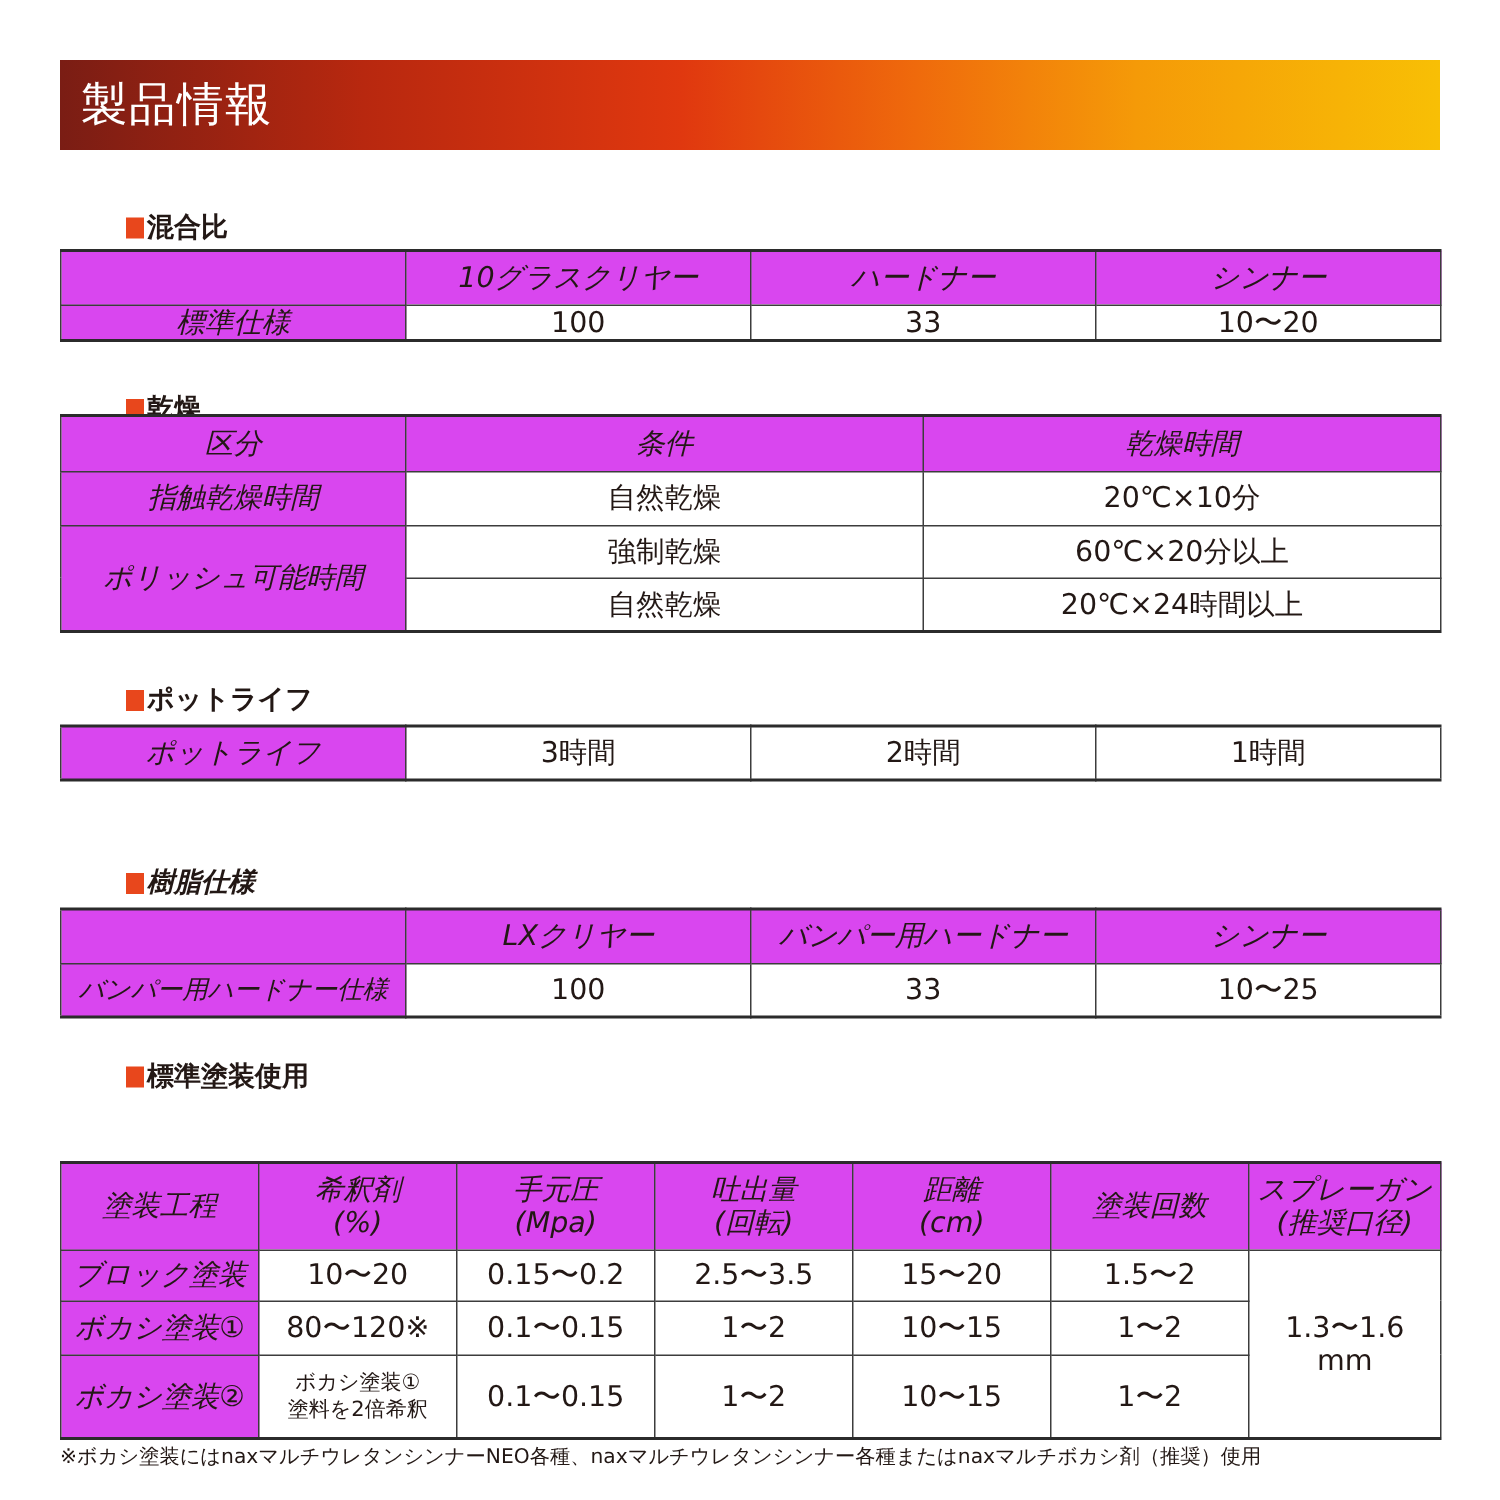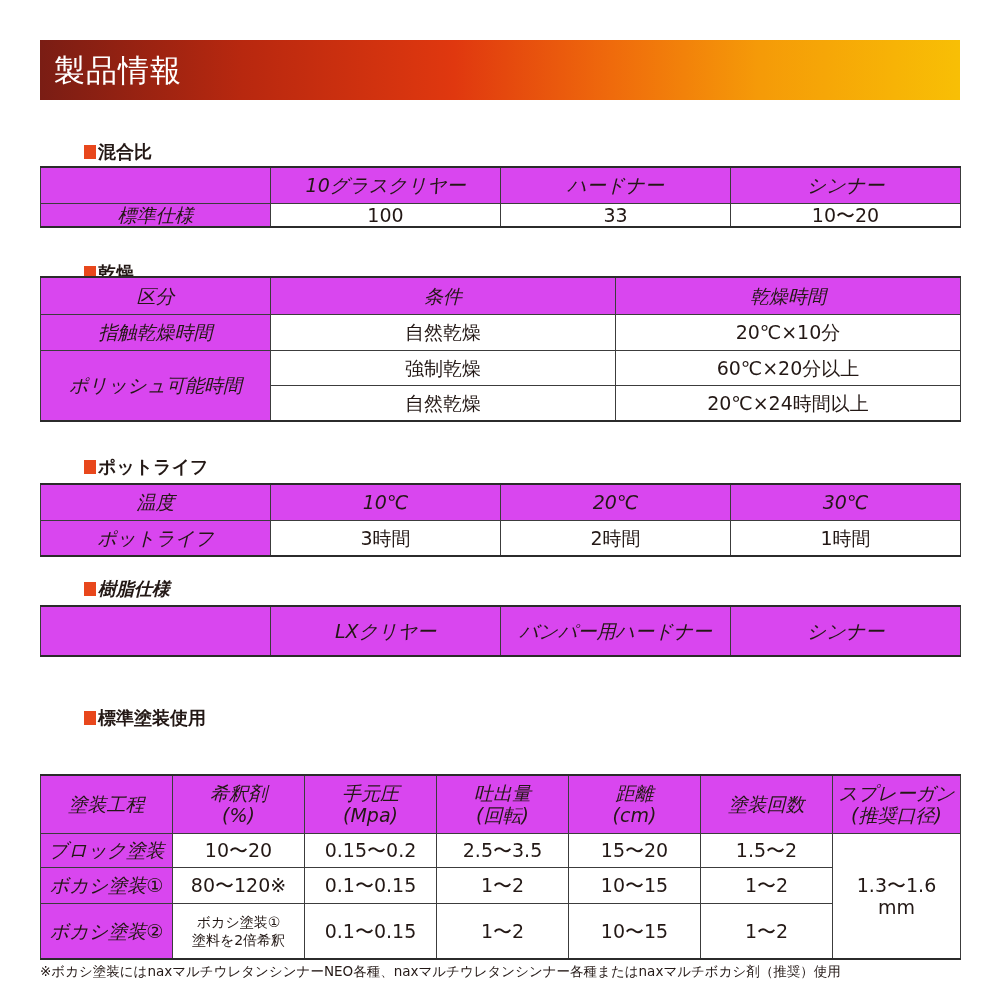--- a/index.html
+++ b/index.html
@@ -93,26 +93,20 @@
   <span>ポットライフ</span>
 </div>
 <table class="t" style="top:483px;">
   <colgroup>
       <col style="width:230px">
       <col style="width:230px">
       <col style="width:230px">
       <col style="width:230px">
     </colgroup>
   <tbody>
-      <tr style="height:36px">
-    <td class="h">温度</td>
-    <td class="h">10℃</td>
-    <td class="h">20℃</td>
-    <td class="h">30℃</td>
-  </tr>
   <tr style="height:36px">
     <td class="h">ポットライフ</td>
     <td class="w">3時間</td>
     <td class="w">2時間</td>
     <td class="w">1時間</td>
   </tr>
 </tbody>
   </table>
 
 <div class="section-title" style="top:578px;font-style:italic;">
@@ -120,25 +114,31 @@
   <span>樹脂仕様</span>
 </div>
 <table class="t" style="top:605px;">
   <colgroup>
       <col style="width:230px">
       <col style="width:230px">
       <col style="width:230px">
       <col style="width:230px">
     </colgroup>
   <tbody>
-      <tr style="height:50px">
+      <tr style="height:36px">
     <td class="h"></td>
     <td class="h">LXクリヤー</td>
     <td class="h">バンパー用ハードナー</td>
     <td class="h">シンナー</td>
+  </tr>
+  <tr style="height:36px">
+    <td class="h" style="font-size:17px;">バンパー用ハードナー仕様</td>
+    <td class="w">100</td>
+    <td class="w">33</td>
+    <td class="w">10〜25</td>
   </tr>
 </tbody>
   </table>
 
 <div class="section-title" style="top:707px;">
   <span class="sq"></span>
   <span>標準塗装使用</span>
 </div>
 <table class="t" style="top:735px;margin-top:39px;">
   <colgroup>

